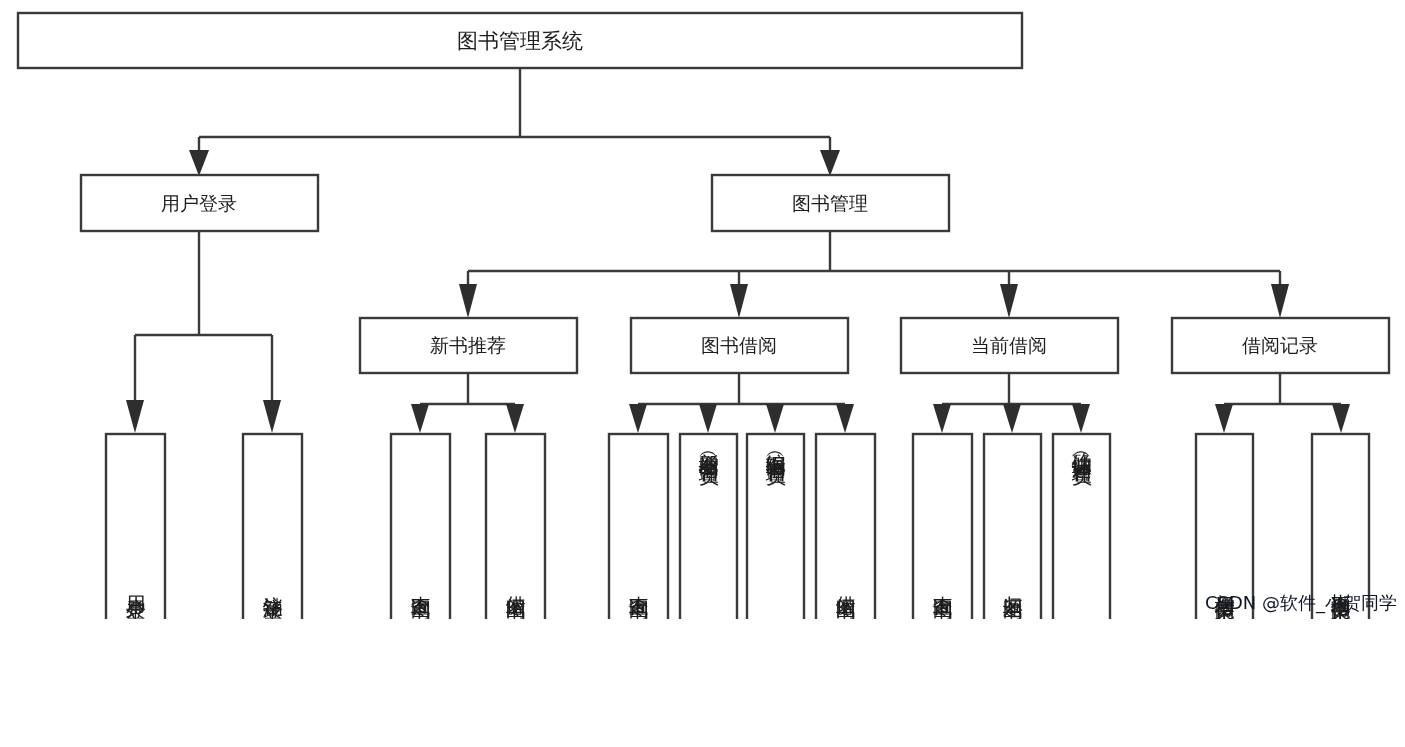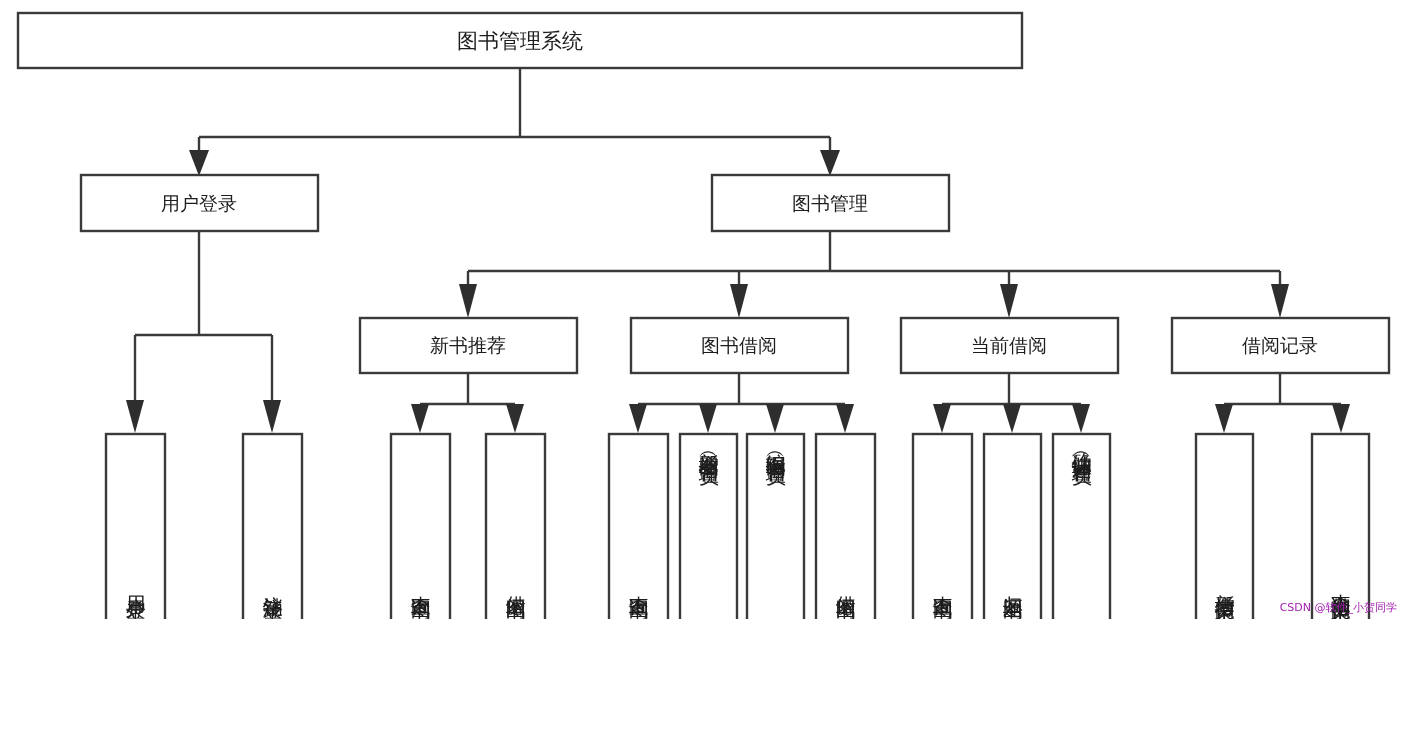--- a/index.html
+++ b/index.html
@@ -67,22 +67,22 @@
     color: #1d1d1d;
     letter-spacing: 2px;
     white-space: nowrap;
     text-align: center;
   }
   .watermark {
     position: absolute;
     right: 8px;
     bottom: 4px;
     font-family: "DejaVu Sans", "Liberation Sans", sans-serif;
-    font-size: 11px;
-    color: #a21caf;
+    font-size: 18px;
+    color: #0f172a;
     white-space: nowrap;
     pointer-events: none;
   }
 </style>
 </head>
 <body>
 
 <div id="diagram-root">
 
   <svg class="diagram-svg" viewBox="0 0 1405 747">

